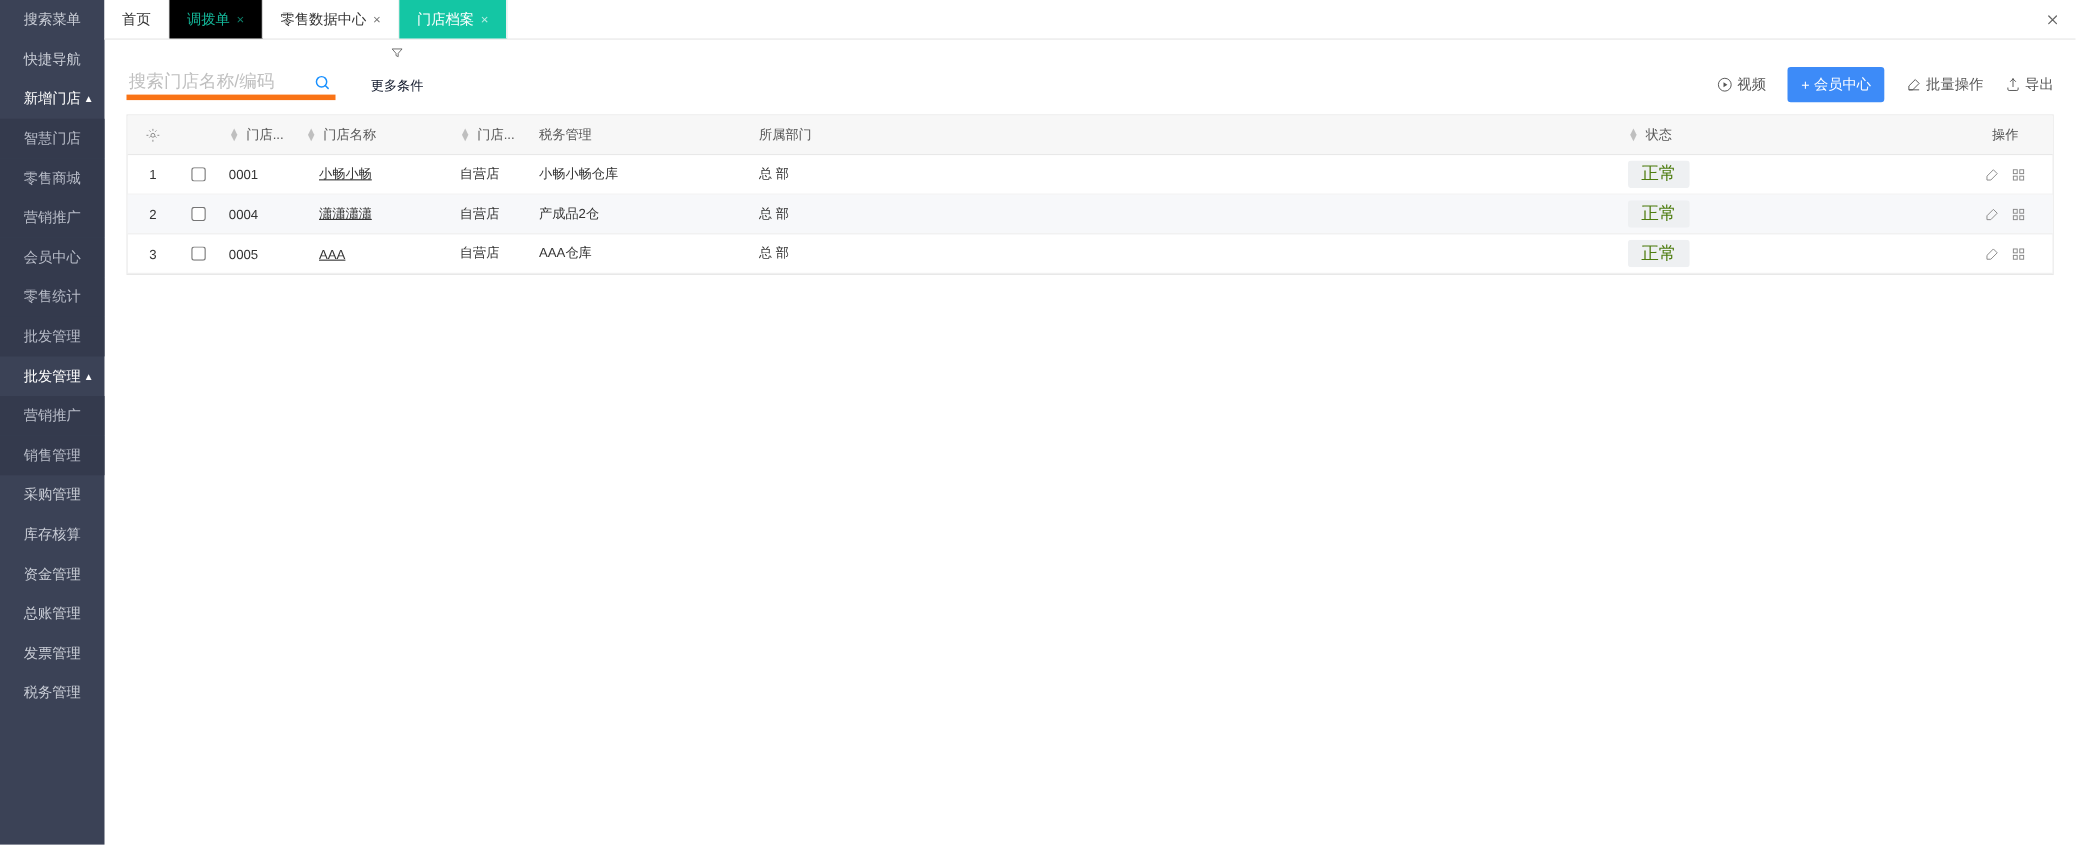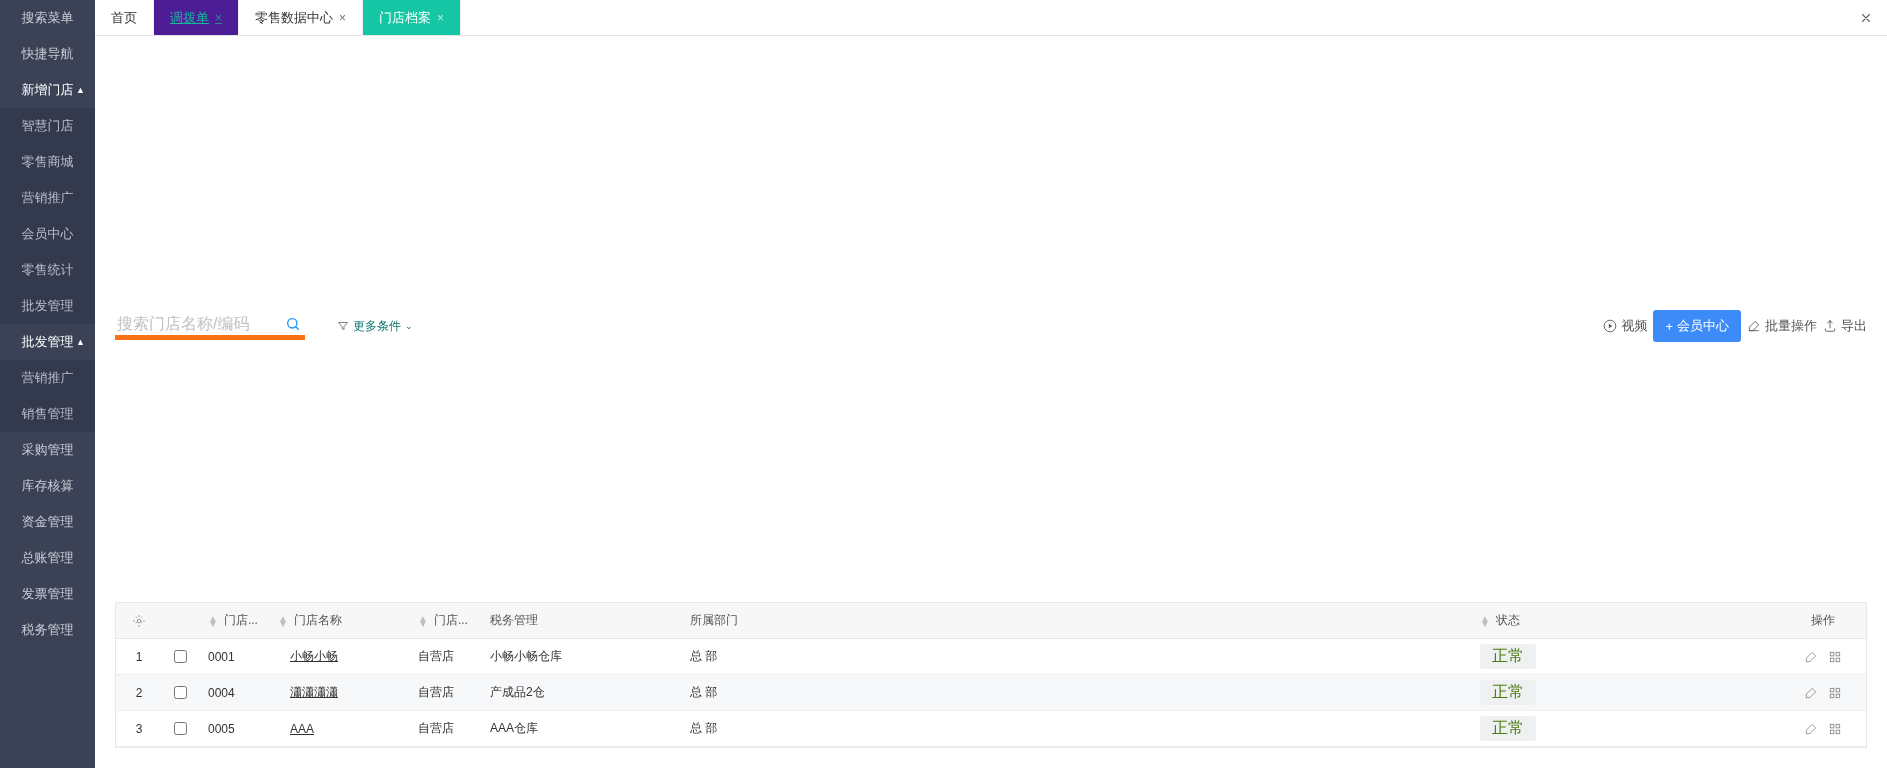--- a/index.html
+++ b/index.html
@@ -9,40 +9,40 @@
 
 
 .sidebar { width: 95px; background: #3b4256; color: #fff; flex-shrink: 0; display: flex; flex-direction: column; }
 .sidebar-item { height: 36px; display: flex; align-items: center; justify-content: center; cursor: pointer; font-size: 13px; color: #c9cdd6; position: relative; }
 .sidebar-item.top { height: 36px; }
 .sidebar-item.section { color: #fff; }
 .sidebar-item.sub { color: #b8bcc8; background: #343a4d; }
 .sidebar-item .arrow { position: absolute; right: 10px; font-size: 9px; color: #fff; }
 
 
-.main { flex: 1; display: flex; flex-direction: column; min-width: 0; justify-content: space-between; }
+.main { flex: 1; display: flex; flex-direction: column; min-width: 0; }
 
 
 .tabs { height: 36px; display: flex; align-items: stretch; border-bottom: 1px solid #e5e5e5; background: #fff; position: relative; }
 .tab { padding: 0 16px; display: flex; align-items: center; gap: 6px; cursor: pointer; font-size: 13px; color: #333; border-right: 1px solid #eee; }
 .tab.home { border-left: none; }
-.tab.light { background: #4c1d95; color: #14b89a; text-decoration: underline; }
+.tab.light { background: #000000; color: #14b89a; }
 .tab.active { background: #14c6a4; color: #fff; }
 .tab-close { font-size: 12px; cursor: pointer; opacity: 0.7; }
 .tab.active .tab-close { color: #fff; }
 .tabs-close-all { position: absolute; right: 8px; top: 0; bottom: 0; display: flex; align-items: center; cursor: pointer; color: #666; padding: 0 6px; }
 
 
 .toolbar { height: 54px; margin: 14px 20px 0 20px; display: flex; align-items: center; gap: 12px; }
 .search-wrap { position: relative; width: 190px; }
 .search-input { width: 100%; height: 28px; border: none; border-bottom: 5px solid #f97316; padding: 0 28px 0 2px; font-size: 16px; outline: none; color: #333; }
 .search-input::placeholder { color: #bfbfbf; }
 .search-icon { position: absolute; right: 4px; top: 4px; color: #1890ff; cursor: pointer; }
-.more-cond { display: flex; align-items: center; gap: 4px; color: #0f766e; cursor: pointer; font-size: 12px; margin-left: 20px; }
-.toolbar-right { margin-left: auto; display: flex; align-items: center; gap: 6px; }
+.more-cond { display: flex; align-items: center; gap: 16px; color: #0f172a; cursor: pointer; font-size: 12px; margin-left: 20px; flex-direction: column; }
+.toolbar-right { margin-left: auto; display: flex; align-items: center; gap: 20px; }
 .link-btn { display: flex; align-items: center; gap: 4px; color: #555; cursor: pointer; font-size: 13px; }
 .primary-btn { background: #3d8bf8; color: #fff; border: none; border-radius: 3px; padding: 7px 12px; display: flex; align-items: center; gap: 4px; cursor: pointer; font-size: 13px; }
 
 
 .table-wrap { margin: 0 20px 20px 20px; border: 1px solid #e8e8e8; }
 .table-head, .table-row { display: flex; align-items: center; height: 36px; }
 .table-head { background: #f7f7f7; border-bottom: 1px solid #e8e8e8; color: #555; font-weight: 500; }
 .table-row { border-bottom: 1px solid #efefef; }
 .table-row.stripe { background: #f7f8fa; }
 .cell { padding: 0 10px; overflow: hidden; text-overflow: ellipsis; white-space: nowrap; display: flex; align-items: center; gap: 4px; font-size: 12px; }

